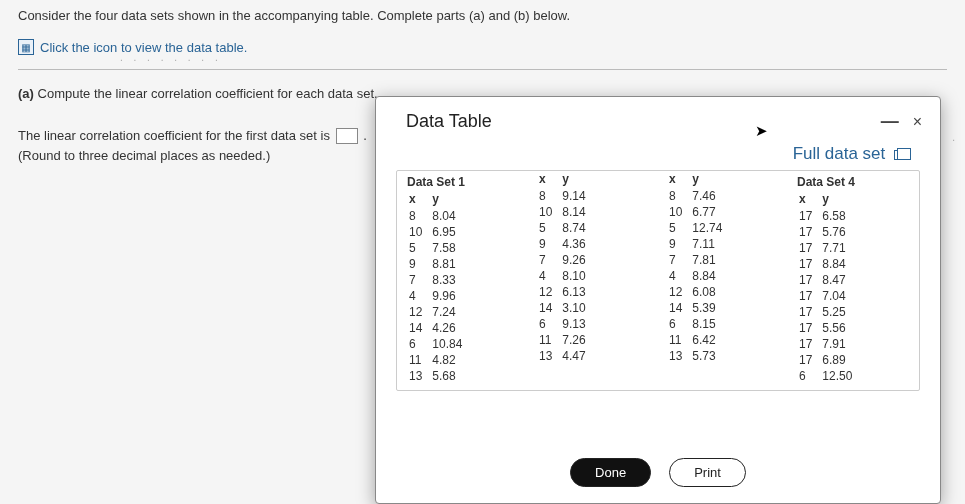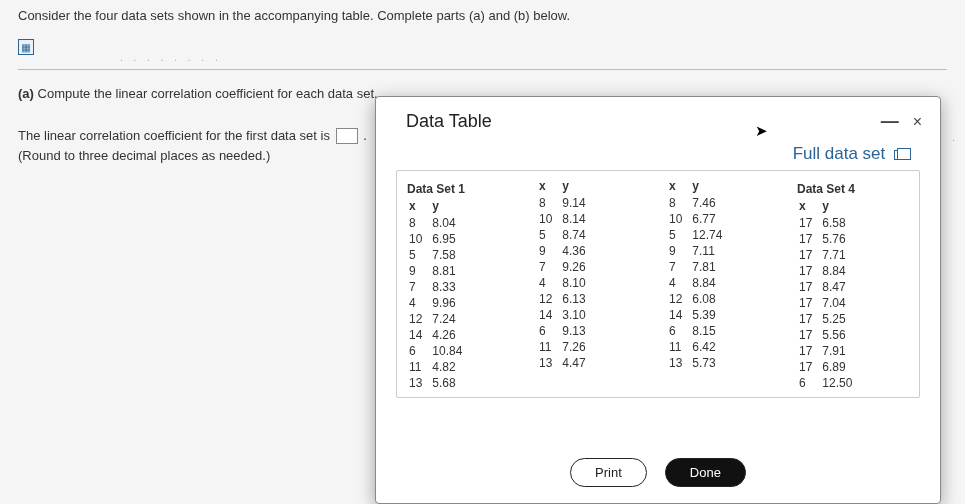--- a/index.html
+++ b/index.html
@@ -18,40 +18,41 @@
 .modal{position:absolute;top:96px;left:375px;width:566px;height:408px;background:#fff;border:1px solid #888;border-radius:4px;box-shadow:0 4px 18px rgba(0,0,0,.35);display:flex;flex-direction:column}
 .modal-head{display:flex;align-items:center;justify-content:space-between;padding:14px 18px 4px 30px}
 .modal-title{font-size:18px;color:#222}
 .win-ctrl{display:flex;gap:14px;align-items:center}
 .win-min{font-size:18px;font-weight:bold;color:#444;cursor:pointer}
 .win-x{font-size:16px;color:#444;cursor:pointer}
 .modal-body{flex:1;overflow:auto;padding:4px 20px 0 20px}
 .full-link{text-align:right;color:#2a6496;font-size:17px;padding:4px 14px 6px 0;cursor:pointer}
 .full-link .cp{display:inline-block;width:12px;height:10px;border:1px solid #2a6496;margin-left:4px;vertical-align:middle;position:relative}
 .full-link .cp:after{content:"";position:absolute;top:-3px;left:2px;width:12px;height:10px;border:1px solid #2a6496;background:#fff}
-.data-grid{display:flex;gap:22px;padding:7px 8px 6px 10px;border:1px solid #ccc;border-radius:2px;font-size:12px}
+.data-grid{display:flex;gap:22px;padding:0 8px 6px 10px;border:1px solid #ccc;border-radius:2px;font-size:12px}
 .ds{min-width:108px}
 .ds-title{font-weight:bold;padding:4px 0 2px 0}
 .ds table{border-collapse:collapse;font-size:12px}
 .ds th{font-weight:bold;text-align:left;padding:1px 8px 2px 2px}
 .ds td{padding:1px 8px 1px 2px;text-align:left}
 .ds td.y{text-align:left;padding-right:2px}
 .modal-foot{display:flex;justify-content:center;gap:18px;padding:14px 0 16px 0}
 .btn{padding:6px 24px;border-radius:18px;font-size:13px;cursor:pointer;border:1px solid #222}
 .btn-print{background:#fff;color:#222}
 .btn-done{background:#111;color:#fff}
 .cursor{position:absolute;top:122px;left:755px;font-size:15px;color:#000}
 </style>
 </head>
 <body>
 
 <div class="page">
   <div class="prompt">Consider the four data sets shown in the accompanying table. Complete parts (a) and (b) below.</div>
   <div class="link-row">
     <span class="table-icon">▦</span>
+    <span class="link-text">Click the icon to view the data table.</span>
   </div>
   <span class="dotted-row">. . . . . . . .</span>
   <hr class="hr">
   <div class="qa">
     <span class="bold">(a)</span>
     <span>Compute the linear correlation coefficient for each data set.</span>
     <br><br>
     <span>The linear correlation coefficient for the first data set is </span>
     <span class="blank"></span>
     <span>.</span>
@@ -298,18 +299,18 @@
               <tr>
                 <td>6</td>
                 <td class="y">12.50</td>
               </tr>
             </tbody>
           </table>
       </div>
     </div>
   </div>
   <div class="modal-foot">
+    <button class="btn btn-done">Done</button>
     <button class="btn btn-print">Print</button>
-    <button class="btn btn-done">Done</button>
   </div>
 </div>
 
 <div class="cursor">➤</div>
 
 </body></html>

